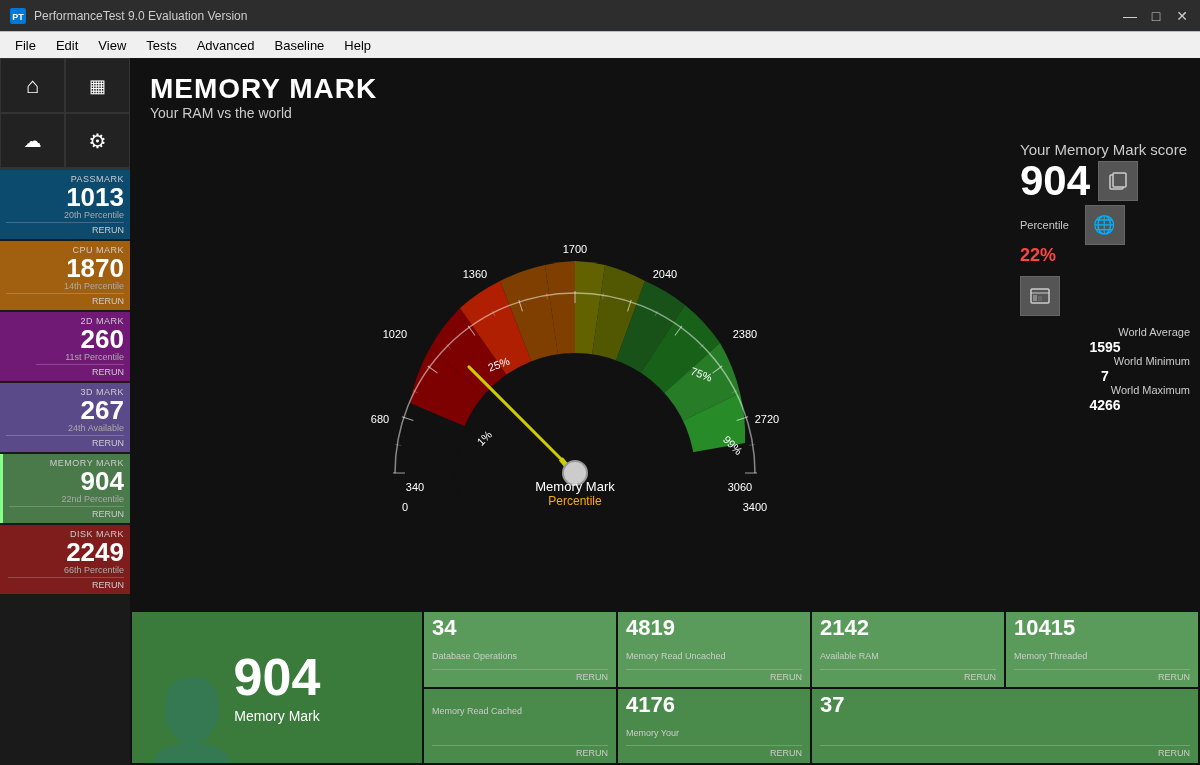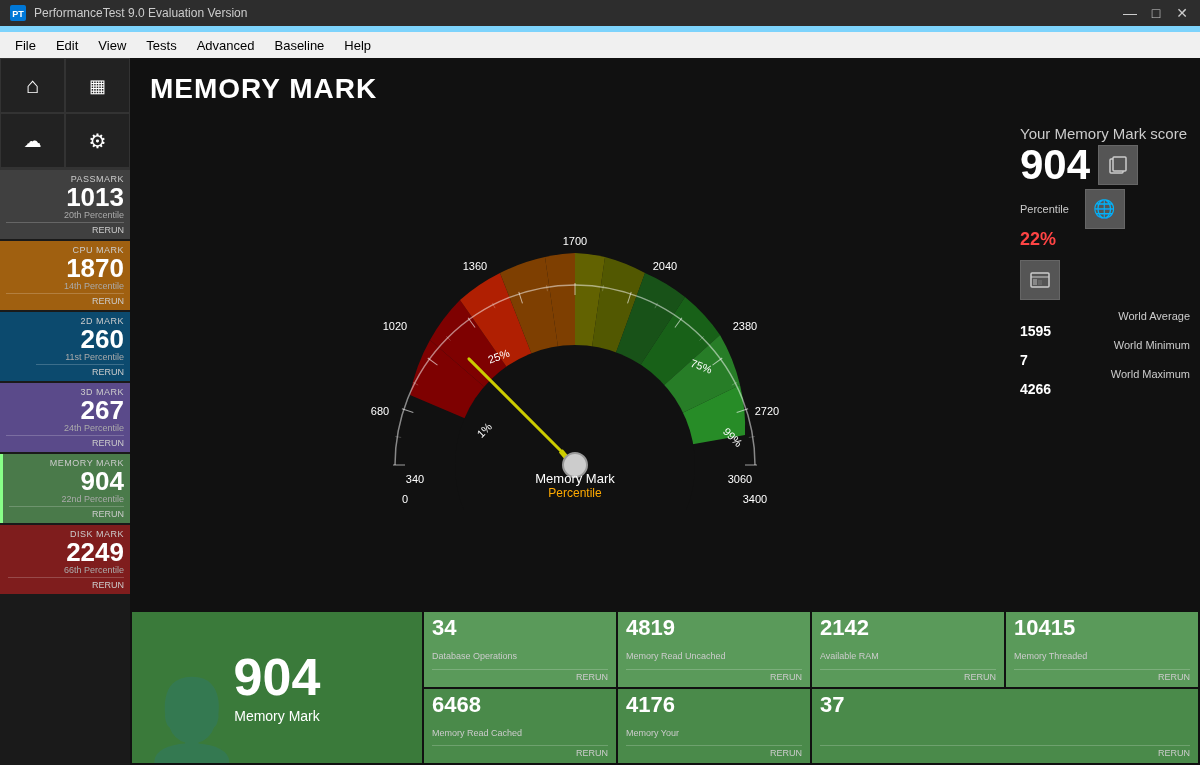--- a/index.html
+++ b/index.html
@@ -5,21 +5,21 @@
     * { margin: 0; padding: 0; box-sizing: border-box; }
     body { width: 1200px; height: 765px; background: #1a1a1a; font-family: Arial, sans-serif; overflow: hidden; color: white; }
 
     
     .title-bar {
       background: #2d2d2d;
       height: 32px;
       display: flex;
       align-items: center;
       padding: 0 10px;
-      border-bottom: 6px solid #7dd3fc;
+      border-bottom: 1px solid #7dd3fc;
     }
     .title-bar-icon { width: 16px; height: 16px; margin-right: 8px; }
     .title-bar-text { font-size: 12px; color: #ccc; flex: 1; }
     .title-bar-controls { display: flex; gap: 10px; }
     .title-bar-btn { width: 16px; height: 16px; background: none; border: none; color: #ccc; cursor: pointer; font-size: 14px; display: flex; align-items: center; justify-content: center; }
 
     
     .menu-bar {
       background: #f0f0f0;
       height: 26px;
@@ -73,23 +73,23 @@
     }
 
     
     .score-card {
       background: #555;
       margin-bottom: 2px;
       padding: 4px 6px;
       cursor: pointer;
       position: relative;
     }
-    .score-card.passmark { background: #404040; }
+    .score-card.passmark { background: #0c4a6e; }
     .score-card.cpu { background: #a06010; }
-    .score-card.twod { background: #0c4a6e; padding-left: 36px; }
+    .score-card.twod { background: #701a75; padding-left: 36px; }
     .score-card.threed { background: #5a4a8a; }
     .score-card.memory { background: #4a7a4a; border-left: 3px solid #88ff88; }
     .score-card.disk { background: #7f1d1d; padding-left: 8px; }
 
     .score-card-label {
       font-size: 9px;
       text-align: right;
       color: #ccc;
       text-transform: uppercase;
       letter-spacing: 0.5px;
@@ -206,21 +206,21 @@
     .world-stats { margin-top: 10px; }
     .world-stat-row {
       font-size: 11px;
       color: #ccc;
       text-align: right;
       margin-bottom: 1px;
     }
     .world-stat-value {
       font-size: 14px;
       color: white;
-      text-align: left;
+      text-align: center;
       font-weight: bold;
     }
 
     
     .bottom-results {
       display: flex;
       height: 155px;
       background: #111;
       gap: 2px;
       padding: 2px;
@@ -341,21 +341,21 @@
     <div class="score-card twod">
       <div class="score-card-label">2D MARK</div>
       <div class="score-card-value">260</div>
       <div class="score-card-percentile">11st Percentile</div>
       <div class="score-card-rerun">RERUN</div>
     </div>
 
     <div class="score-card threed">
       <div class="score-card-label">3D MARK</div>
       <div class="score-card-value">267</div>
-      <div class="score-card-percentile">24th Percentile</div>
+      <div class="score-card-percentile">24th Available</div>
       <div class="score-card-rerun">RERUN</div>
     </div>
 
     <div class="score-card memory">
       <div class="score-card-label">MEMORY MARK</div>
       <div class="score-card-value">904</div>
       <div class="score-card-percentile">22nd Percentile</div>
       <div class="score-card-rerun">RERUN</div>
     </div>
 
@@ -364,20 +364,21 @@
       <div class="score-card-value">2249</div>
       <div class="score-card-percentile">66th Percentile</div>
       <div class="score-card-rerun">RERUN</div>
     </div>
   </div>
 
   <div class="main-content">
 
     <div class="header-section">
       <div class="header-title">MEMORY MARK</div>
+      <div class="header-subtitle">Your RAM vs the world</div>
     </div>
 
     <div class="middle-section">
       <div class="gauge-container">
 
         <svg class="gauge-svg" viewBox="0 0 520 290">
 
           <path d="M 260 250 L 95 180 A 180 180 0 0 1 115 125" stroke="none" fill="#8B0000" opacity="0.9"></path>
           <path d="M 260 250 L 115 125 A 180 180 0 0 1 145 85" stroke="none" fill="#8B0000" opacity="0.9"></path>
           <path d="M 260 250 L 145 85 A 180 180 0 0 1 185 58" stroke="none" fill="#cc2200" opacity="0.85"></path>
@@ -529,21 +530,20 @@
         <div class="result-cell">
           <div>
             <div class="result-cell-value">10415</div>
             <div class="result-cell-label">Memory Threaded</div>
           </div>
           <div class="result-cell-rerun">RERUN</div>
         </div>
 
         <div class="result-cell dark">
           <div>
-            <div class="result-cell-value">6468</div>
             <div class="result-cell-label">Memory Read Cached</div>
           </div>
           <div class="result-cell-rerun">RERUN</div>
         </div>
         <div class="result-cell dark">
           <div>
             <div class="result-cell-value">4176</div>
             <div class="result-cell-label">Memory Your</div>
           </div>
           <div class="result-cell-rerun">RERUN</div>

